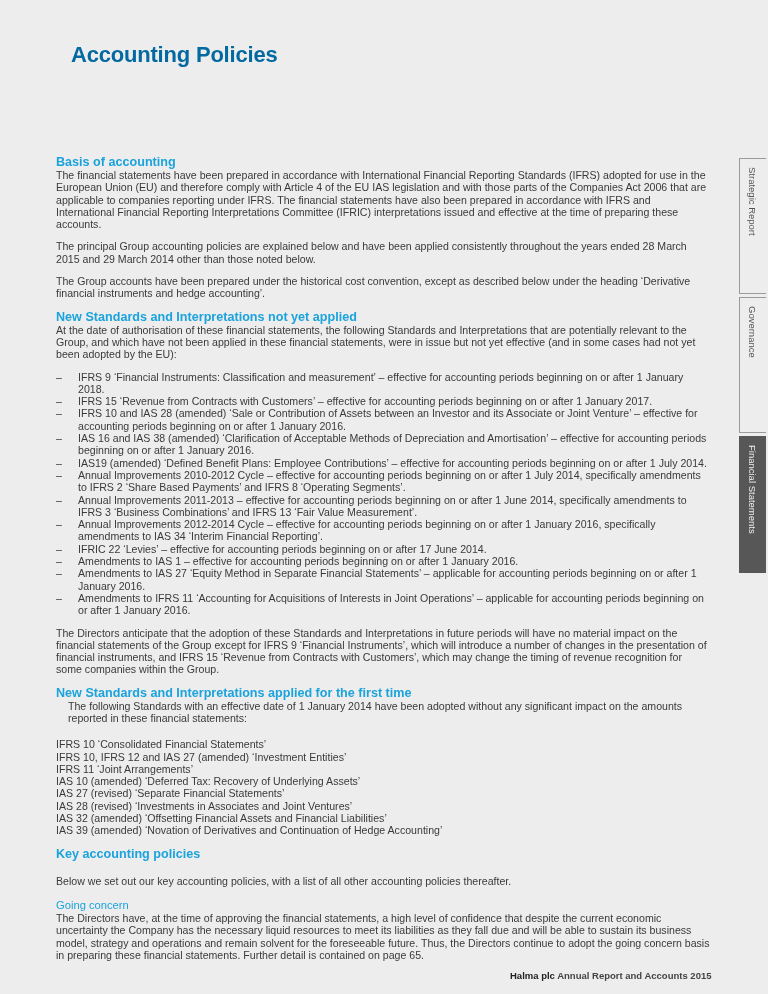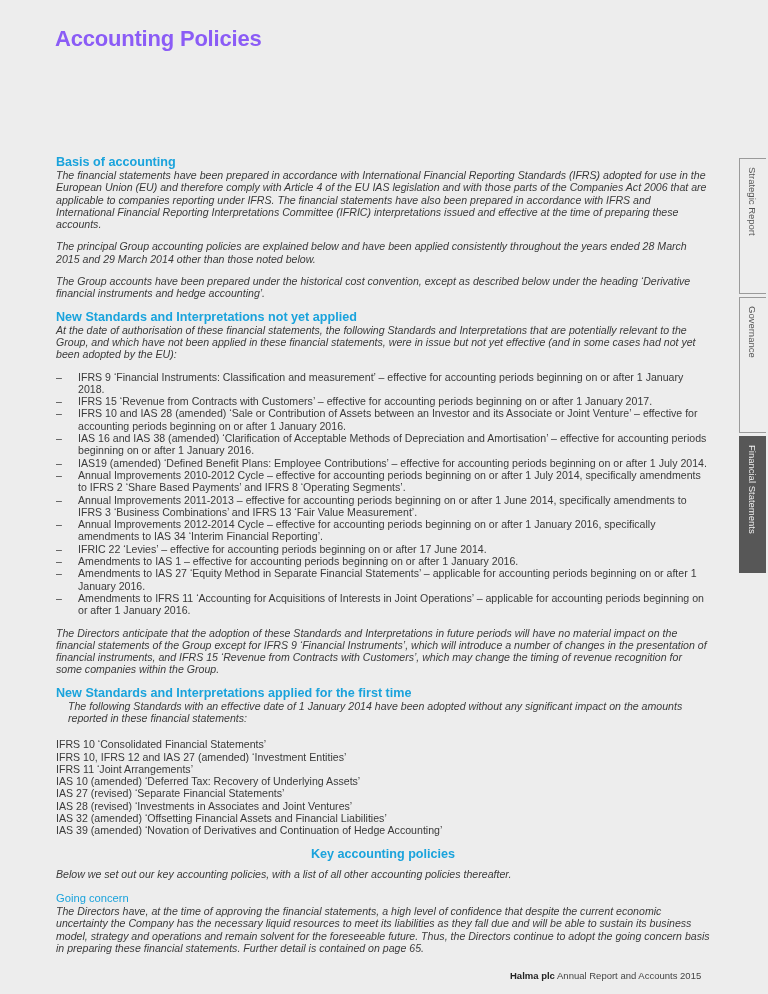--- a/index.html
+++ b/index.html
@@ -1,28 +1,28 @@
 <!DOCTYPE html>
 <html><head>
 <meta charset="utf-8">
 <style>
   html, body { margin:0; padding:0; }
   body {
     width:768px; height:994px; background:#ededed; position:relative; overflow:hidden;
     font-family:"Liberation Sans", sans-serif; color:#3a3a3a;
   }
   .title {
-    position:absolute; left:55px; top:26px; margin:0;
-    font-size:22px; font-weight:bold; color:#8b5cf6; letter-spacing:-0.2px;
+    position:absolute; left:55px; top:26px; margin:16px;
+    font-size:22px; font-weight:bold; color:#0369a1; letter-spacing:-0.2px;
   }
   .content {
     position:absolute; left:56px; top:155px; width:654px;
     font-size:10.6px; line-height:12.3px;
   }
-  .content p { margin:0 0 10px 0;font-style:italic; }
+  .content p { margin:0 0 10px 0; }
   h2.sec {
     margin:0; font-size:12.6px; line-height:14px; font-weight:bold; color:#1aa3dc;
   }
   h3.sub {
     margin:0; font-size:11.2px; line-height:13px; font-weight:normal; color:#1aa3dc;
   }
   ul.dash { list-style:none; margin:0 0 10px 0; padding:0; }
   ul.dash li { position:relative; padding-left:22px; }
   ul.dash li .d { position:absolute; left:0; top:0; }
   .plain-list { margin:0 0 10px 0; }
@@ -32,21 +32,21 @@
     position:absolute; left:0; width:27px; box-sizing:border-box;
     border:1px solid #9a9a9a; border-right:none; background:#ededed;
   }
   .tab span {
     position:absolute; left:7px; top:8px; writing-mode:vertical-rl;
     font-size:9.5px; color:#555; white-space:nowrap;
   }
   .tab.active { background:#575757; border-color:#575757; }
   .tab.active span { color:#f0f0f0; }
   .footer {
-    position:absolute; top:970px; left:510px; font-size:9.5px; color:#444; white-space:nowrap;
+    position:absolute; top:970px; left:510px; font-size:9.5px; color:#444; white-space:nowrap;font-weight:bold;
   }
   .footer b { color:#222; }
   .page-no { position:absolute; top:1022px; left:708px; font-size:10.5px; font-weight:bold; color:#222; }
 </style>
 </head>
 <body>
 
 <h1 class="title">Accounting Policies</h1>
 
 <div class="tabs">
@@ -95,21 +95,21 @@
     <div>IFRS 10 ‘Consolidated Financial Statements’</div>
     <div>IFRS 10, IFRS 12 and IAS 27 (amended) ‘Investment Entities’</div>
     <div>IFRS 11 ‘Joint Arrangements’</div>
     <div>IAS 10 (amended) ‘Deferred Tax: Recovery of Underlying Assets’</div>
     <div>IAS 27 (revised) ‘Separate Financial Statements’</div>
     <div>IAS 28 (revised) ‘Investments in Associates and Joint Ventures’</div>
     <div>IAS 32 (amended) ‘Offsetting Financial Assets and Financial Liabilities’</div>
     <div>IAS 39 (amended) ‘Novation of Derivatives and Continuation of Hedge Accounting’</div>
   </div>
 
-  <h2 class="sec" style="margin-bottom:7px;text-align:center;">Key accounting policies</h2>
+  <h2 class="sec" style="margin-bottom:14px;">Key accounting policies</h2>
   <p style="margin-bottom:12px;">Below we set out our key accounting policies, with a list of all other accounting policies thereafter.</p>
 
   <h3 class="sub">Going concern</h3>
   <p>The Directors have, at the time of approving the financial statements, a high level of confidence that despite the current economic uncertainty the Company has the necessary liquid resources to meet its liabilities as they fall due and will be able to sustain its business model, strategy and operations and remain solvent for the foreseeable future. Thus, the Directors continue to adopt the going concern basis in preparing these financial statements. Further detail is contained on page 65.</p>
 </div>
 
 <div class="footer">
   <b>Halma plc</b>
   <span>Annual Report and Accounts 2015</span>
 </div>

